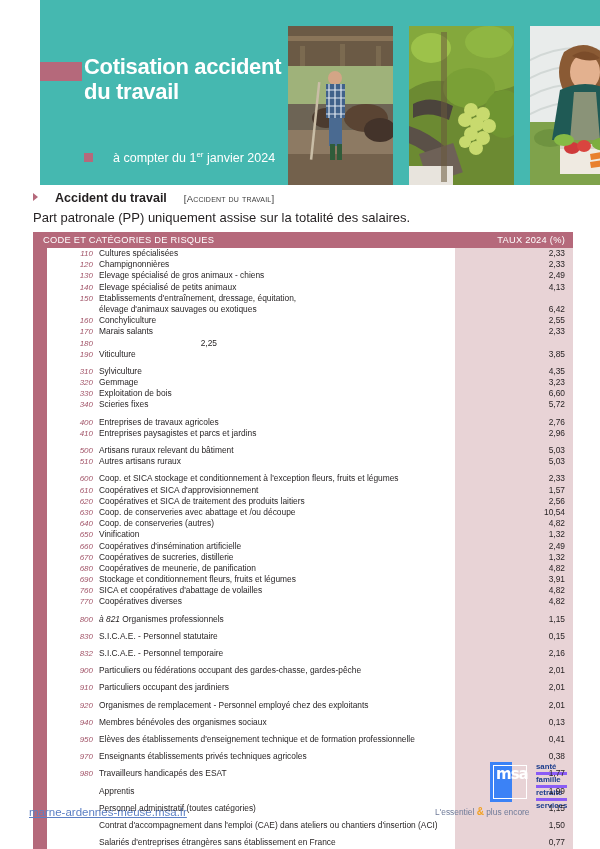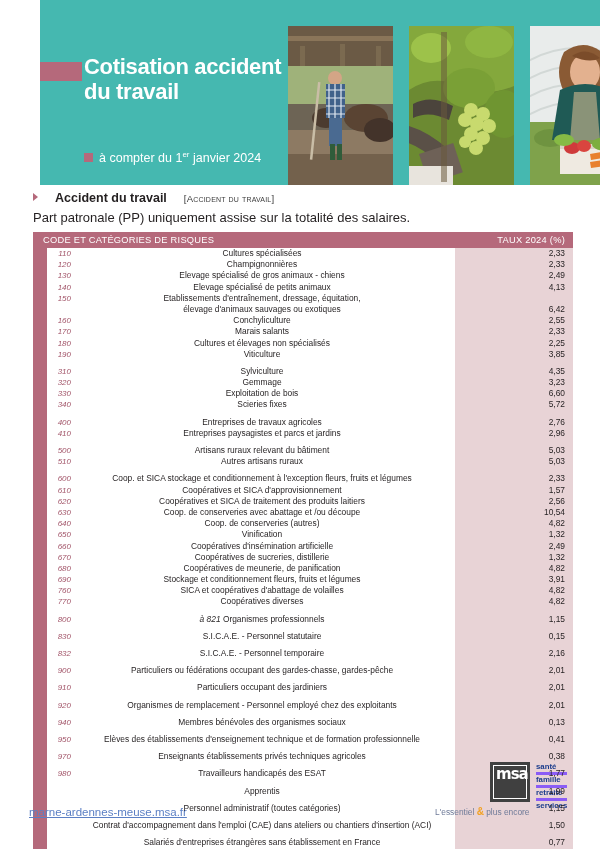--- a/index.html
+++ b/index.html
@@ -22,21 +22,21 @@
     position:absolute;left:0;top:62px;width:42px;height:19px;
     background:#b5697b;
   }
   .title{
     position:absolute;left:44px;top:54px;width:200px;
     color:#ffffff;font-weight:bold;font-size:22px;line-height:25px;
     letter-spacing:-0.3px;
   }
   .subtitle-wrap{
     position:absolute;left:44px;top:150px;
-    display:flex;align-items:center;gap:6px;
+    display:flex;align-items:center;gap:20px;
   }
   .subtitle-square{
     width:9px;height:9px;background:#b5697b;flex:0 0 auto;
   }
   .subtitle{
     color:#ffffff;font-size:12.5px;font-weight:normal;white-space:nowrap;
   }
   .subtitle sup{font-size:8px;vertical-align:super;}
 
   .photos{position:absolute;left:248px;top:26px;display:flex;gap:16px;}
@@ -77,43 +77,43 @@
   .ratecol{
     position:absolute;right:0;top:0;width:118px;height:100%;
     background:#e8d3d6;
   }
   .rows{position:relative;z-index:2;}
 
   .row{display:flex;align-items:flex-start;height:11.2px;}
   .gap{height:6px;}
   .code{
     width:38px;flex:0 0 38px;text-align:right;padding-right:6px;
-    font-size:8px;font-style:italic;color:#a3566a;line-height:11.2px;
+    font-size:8px;font-style:italic;color:#a3566a;line-height:11.2px;margin-left:22px;
   }
   .label{
     flex:1;font-size:8.4px;color:#231f20;line-height:11.2px;
-    white-space:nowrap;overflow:hidden;text-align:center;
+    white-space:nowrap;overflow:hidden;
   }
   .label em{font-style:italic;}
   .rate{
     width:118px;flex:0 0 118px;text-align:right;padding-right:8px;
     font-size:8.4px;color:#231f20;line-height:11.2px;
   }
 
   
   .footer-url{
     position:absolute;left:29px;top:806px;
     font-size:11.5px;color:#5b7fc4;text-decoration:underline;
   }
   .logo{
     position:absolute;left:490px;top:762px;width:84px;height:52px;
   }
   .logo-mark{
-    position:absolute;left:0;top:0;width:40px;height:40px;
-    background:#404040;
+    position:absolute;left:0;top:0;width:22px;height:40px;
+    background:#3b82f6;
   }
   .logo-mark .msa-letters{
     position:absolute;left:3px;top:3px;width:34px;height:34px;
     border:1.5px solid #ffffff;
     color:#ffffff;font-weight:bold;font-size:15px;
     font-family:"DejaVu Sans", sans-serif;
     line-height:15px;letter-spacing:-1px;
     box-sizing:border-box;padding:1px 2px;
   }
   .logo-words{
@@ -281,21 +281,20 @@
           <div class="label">Conchyliculture</div>
           <div class="rate">2,55</div>
         </div>
         <div class="row">
           <div class="code">170</div>
           <div class="label">Marais salants</div>
           <div class="rate">2,33</div>
         </div>
         <div class="row">
           <div class="code">180</div>
-          <div class="label">Cultures et élevages non spécialisés</div>
           <div class="rate">2,25</div>
         </div>
         <div class="row">
           <div class="code">190</div>
           <div class="label">Viticulture</div>
           <div class="rate">3,85</div>
         </div>
         <div class="gap"></div>
         <div class="row">
           <div class="code">310</div>

